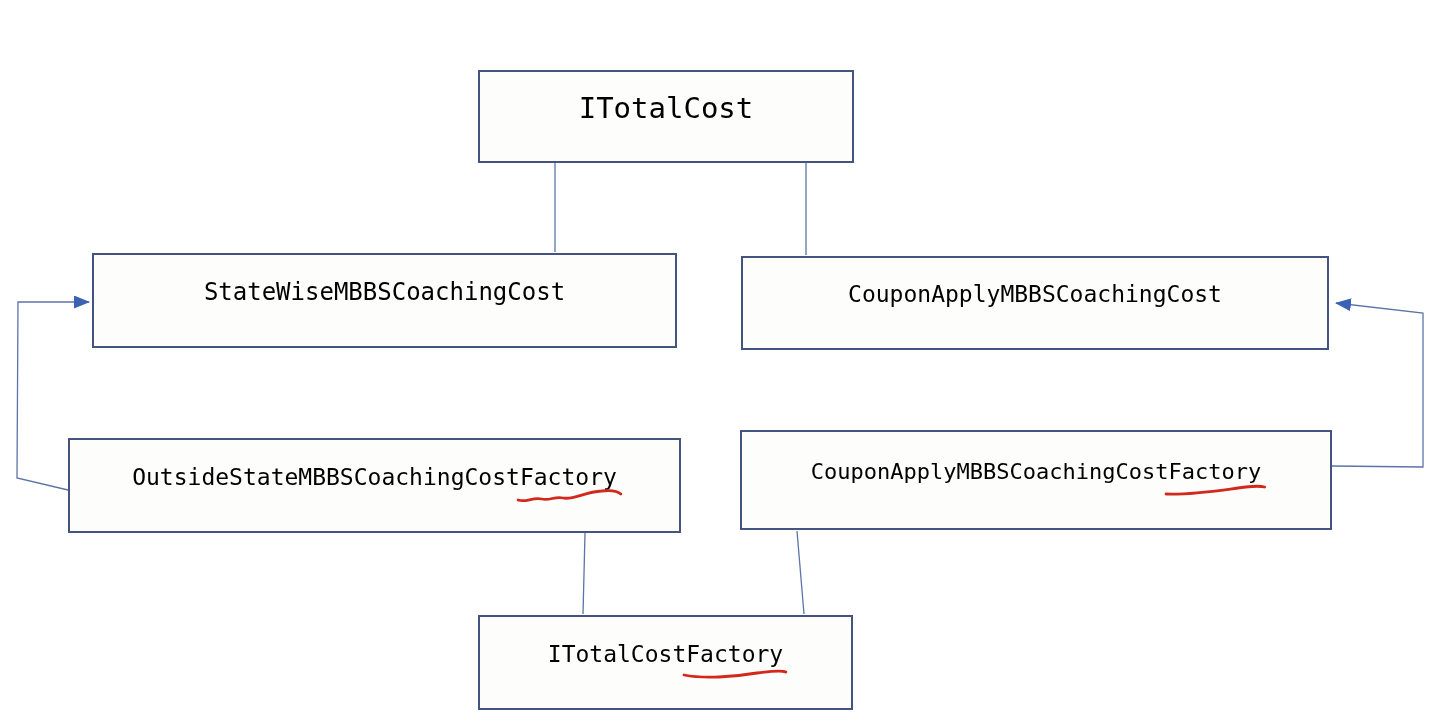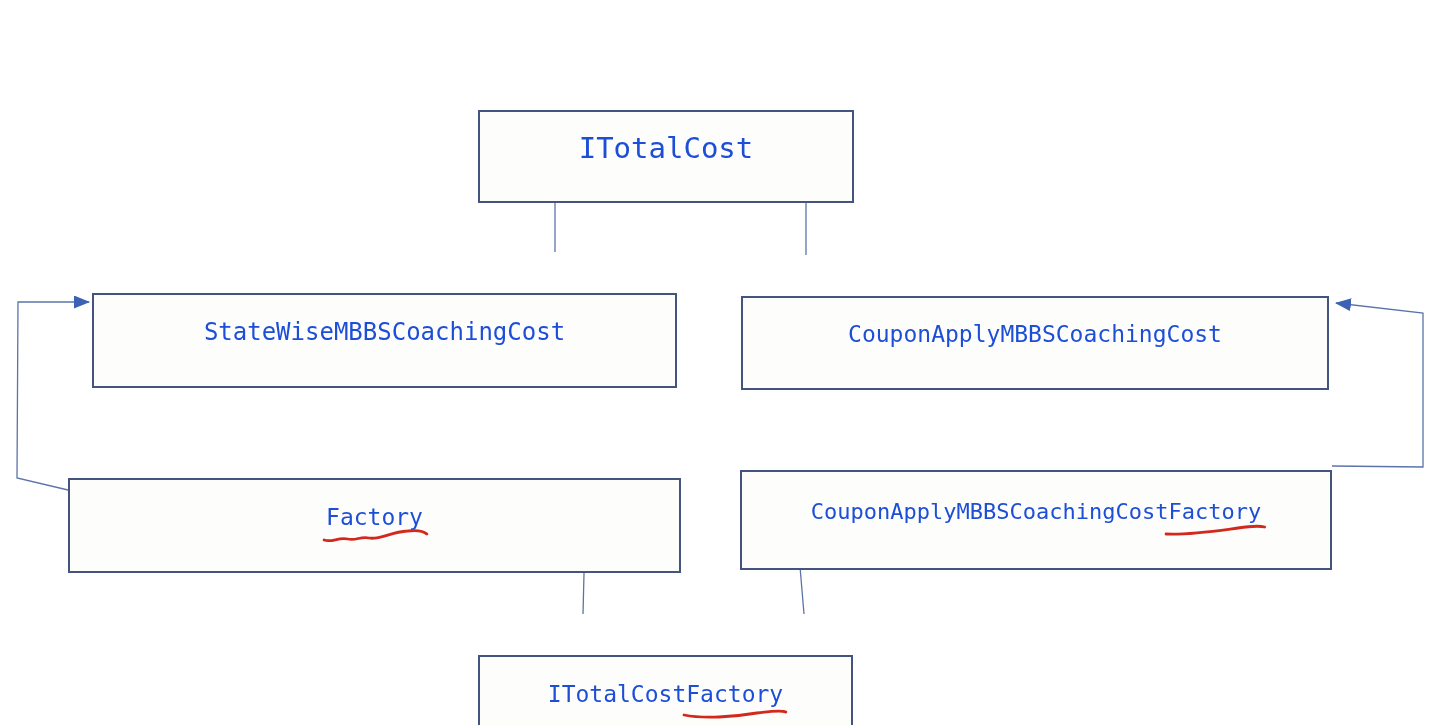--- a/index.html
+++ b/index.html
@@ -27,23 +27,22 @@
   .node {
     position: absolute;
     box-sizing: border-box;
     border: 2px solid #45547E;
     background: #fdfdfc;
     display: flex;
     align-items: center;
     justify-content: center;
     padding-bottom: 18px;
     z-index: 2;
-    color: #1d4ed8;
+    color: #000000;
     white-space: nowrap;
-    margin-top: 40px;
   }
   .node .label { display: inline-block; }
   .node .marked { position: relative; display: inline-block; text-align: center; }
   .node .marked .squiggle {
     position: absolute;
     left: -4px;
     bottom: -13px;
     height: 14px;
     width: calc(100% + 10px);
     overflow: visible;
@@ -97,20 +96,21 @@
     <span class="label">StateWiseMBBSCoachingCost</span>
       <span class="marked"><span></span></span>
   </div>
 
   <div class="node" id="node-couponapply">
     <span class="label">CouponApplyMBBSCoachingCost</span>
       <span class="marked"><span></span></span>
   </div>
 
   <div class="node" id="node-outsidestatefactory">
+    <span class="label">OutsideStateMBBSCoachingCost</span>
       <span class="marked"><span>Factory</span><svg class="squiggle" viewBox="0 0 100 14" preserveAspectRatio="none">
           <path d="M2,11 C9,14 15,8 24,10 C32,12 36,7 44,9 C54,11 64,3 80,2 C89,1 95,2 98,5"></path>
         </svg></span>
   </div>
 
   <div class="node" id="node-couponapplyfactory">
     <span class="label">CouponApplyMBBSCoachingCost</span>
       <span class="marked"><span>Factory</span><svg class="squiggle" viewBox="0 0 100 14" preserveAspectRatio="none">
           <path d="M2,11 C25,12 50,8 72,5 C85,3 94,3 98,4"></path>
         </svg></span>

